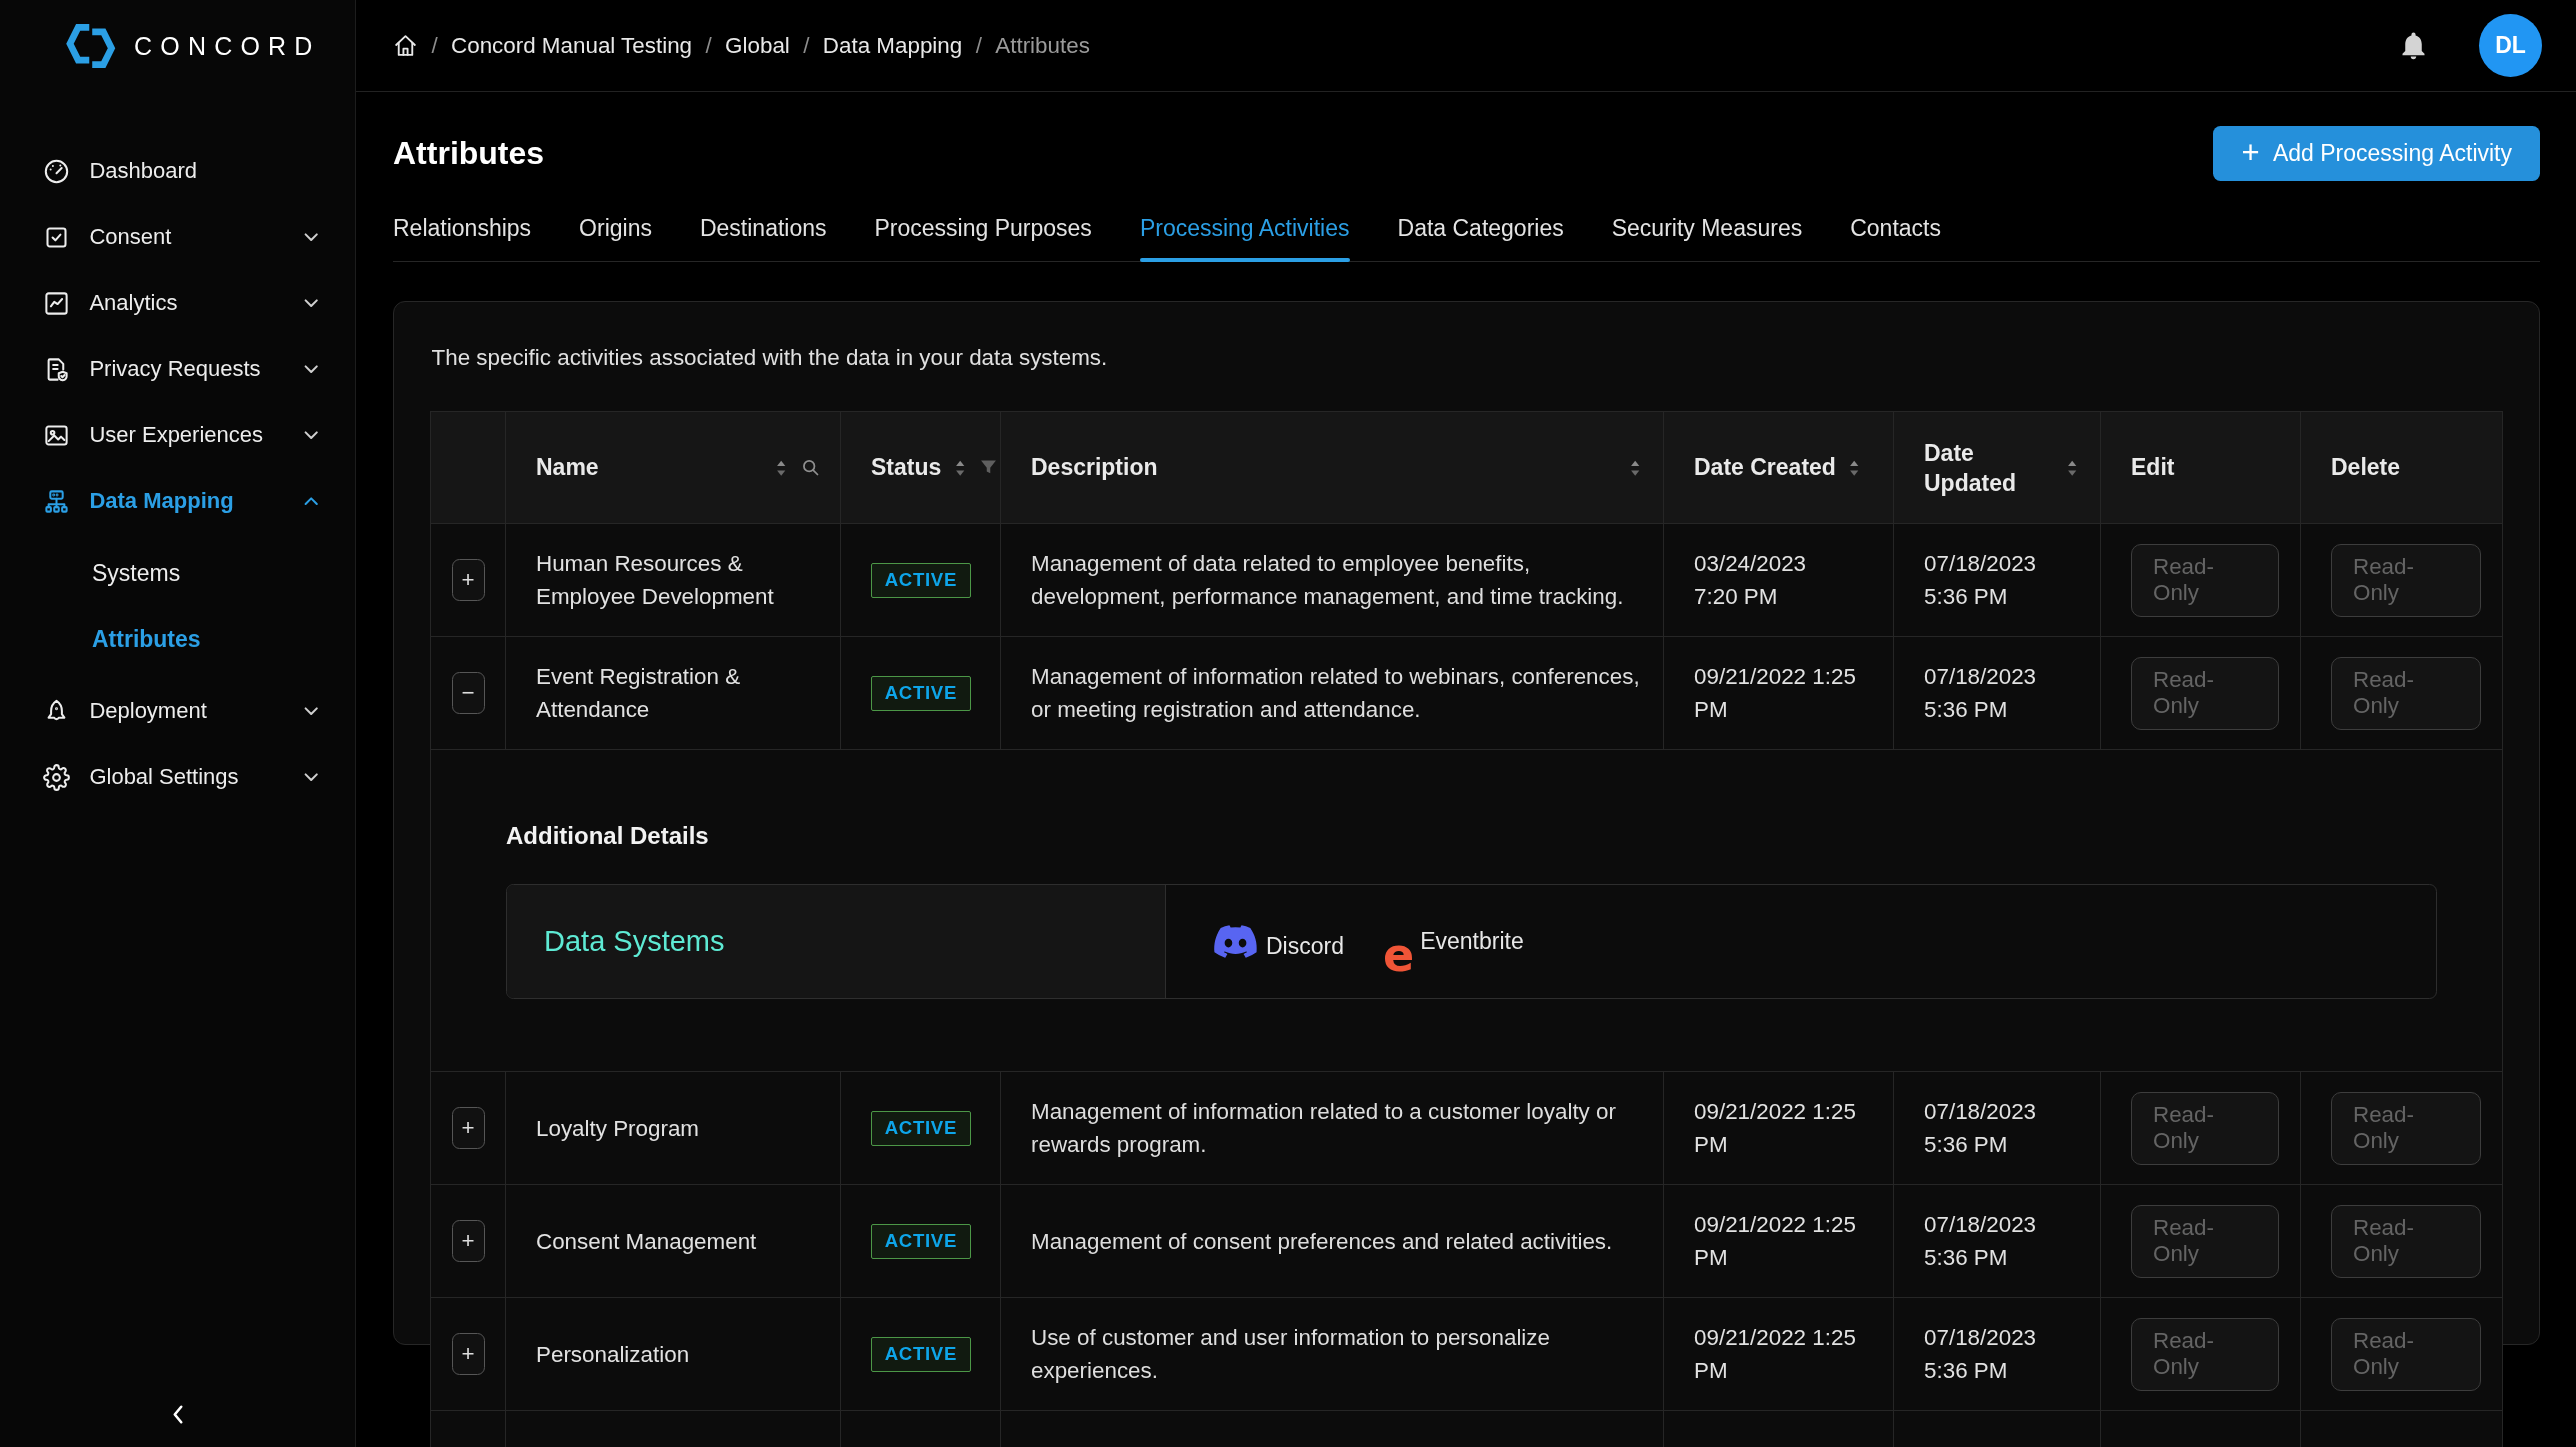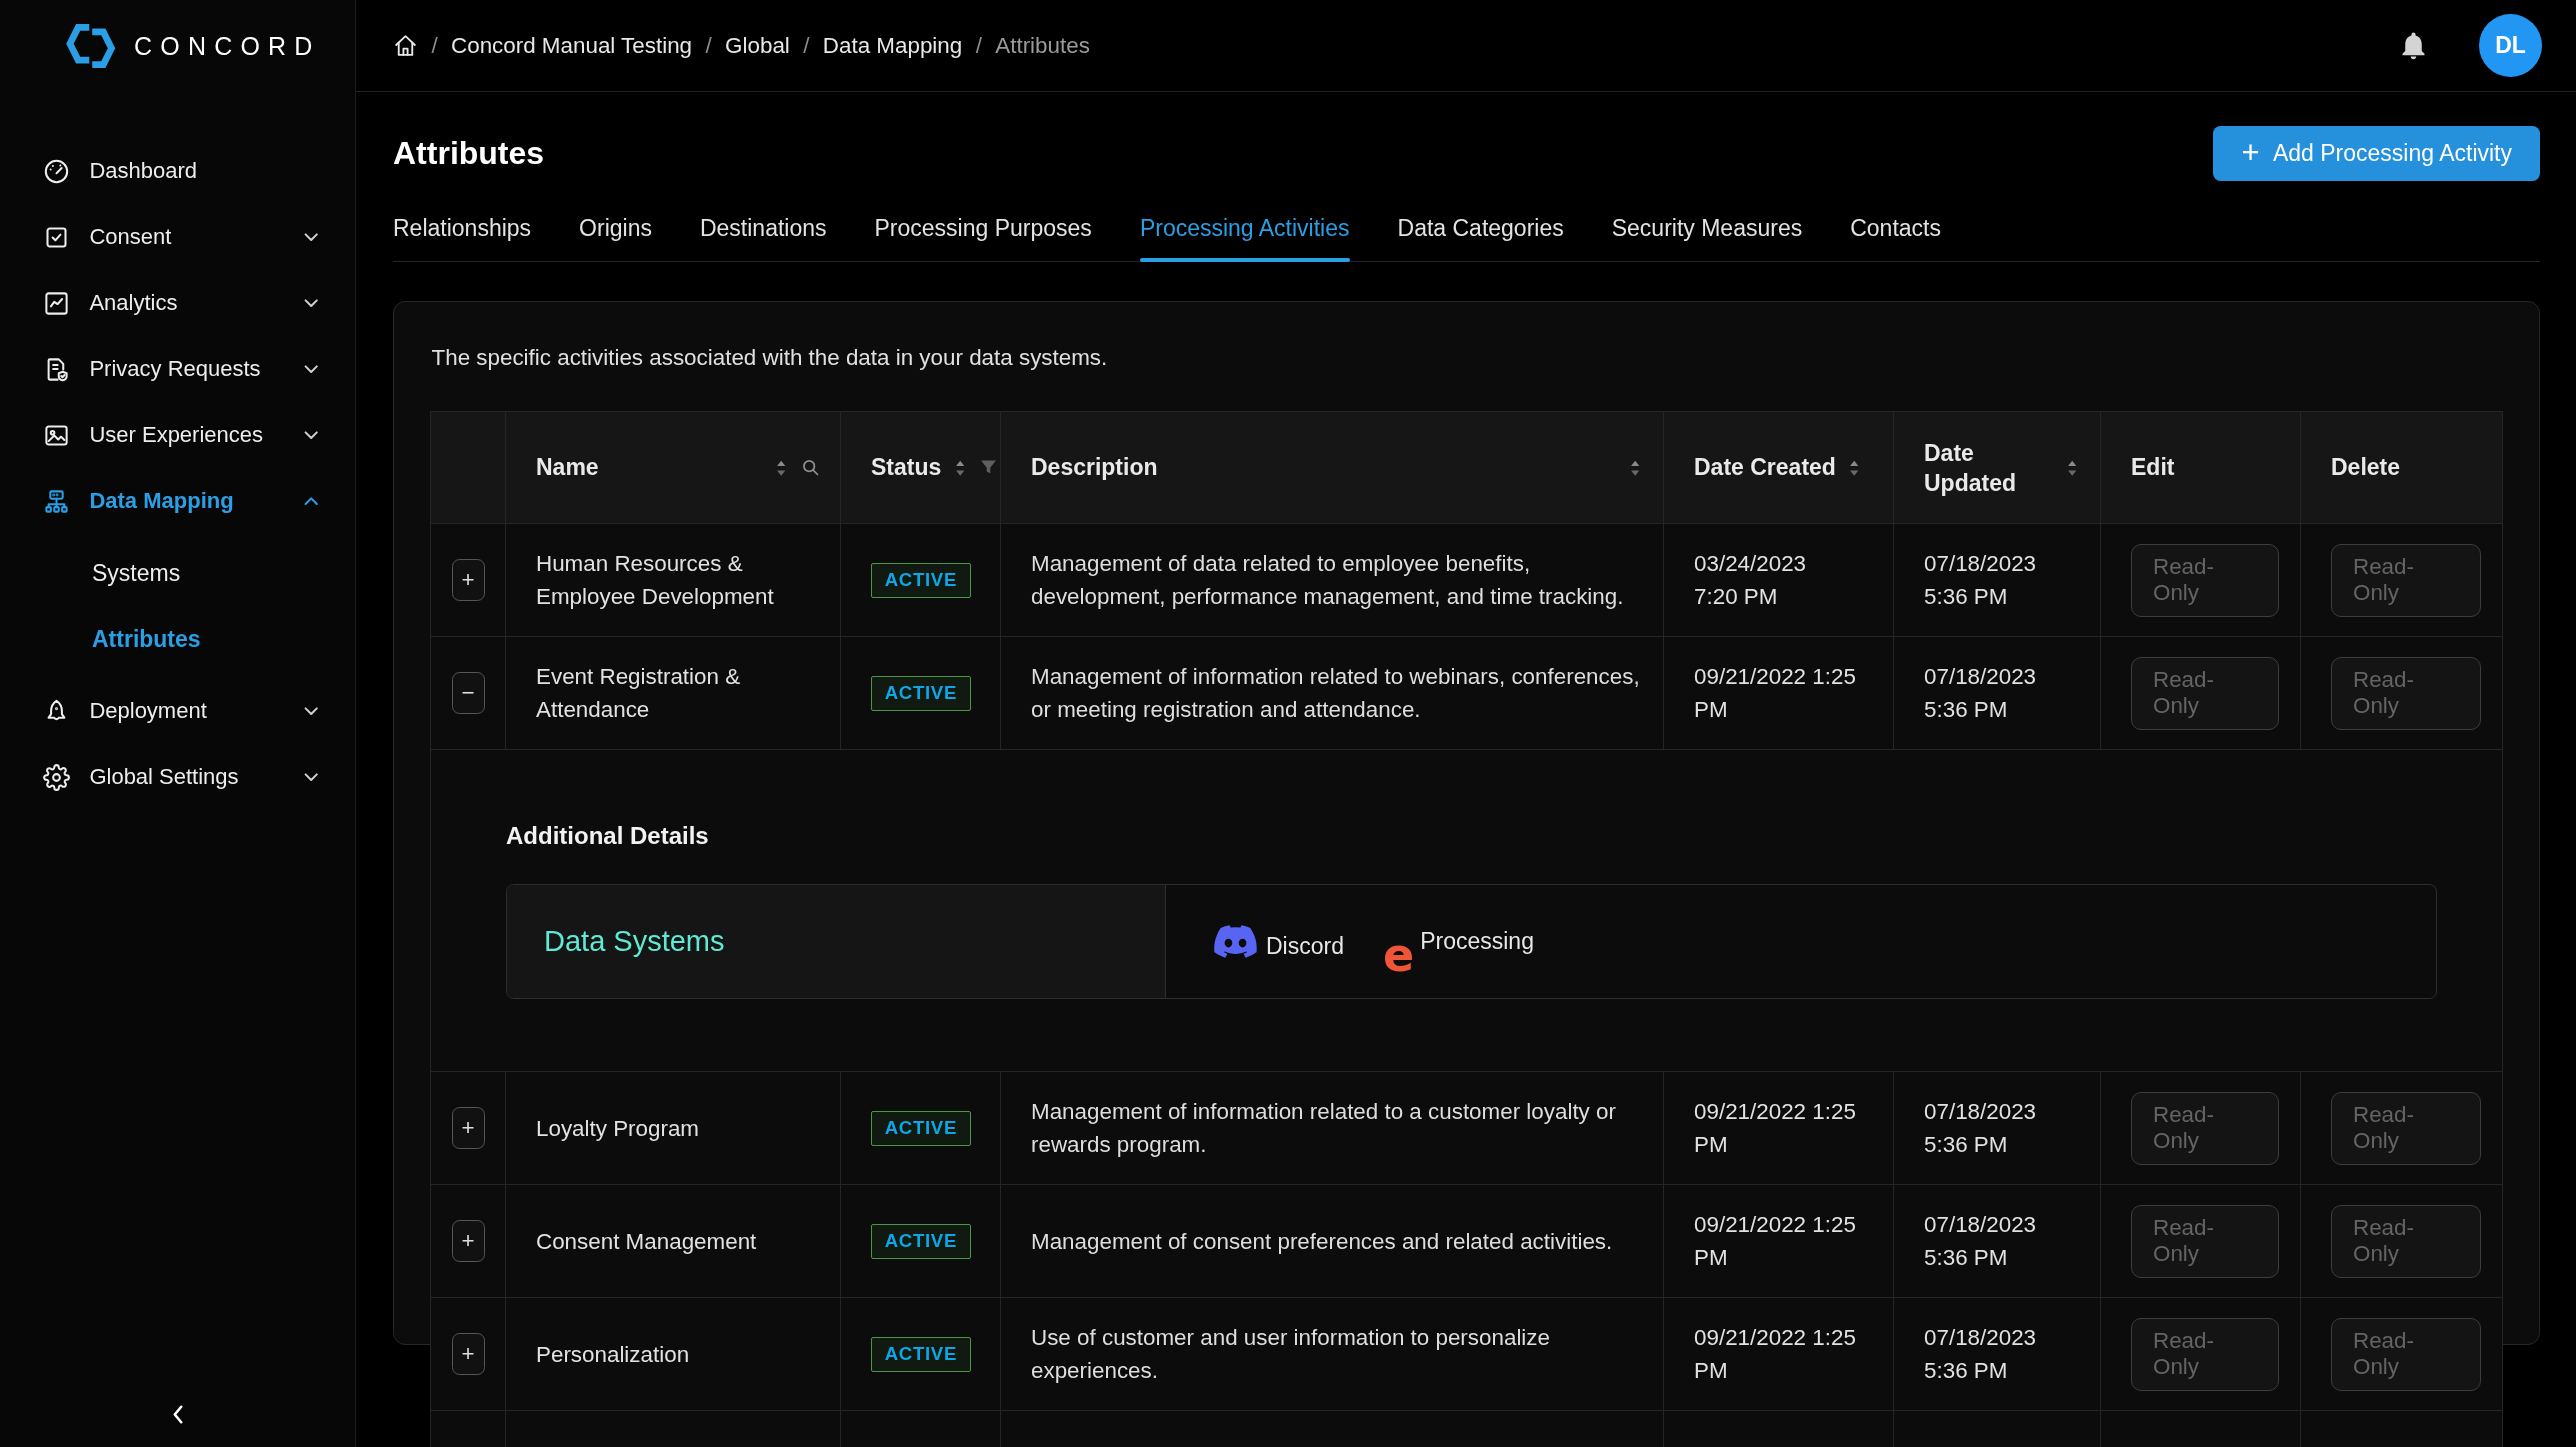--- a/index.html
+++ b/index.html
@@ -414,21 +414,21 @@
                     <div class="system">
                       <span>
                         <svg width="49" height="37" viewBox="0 0 640 512" fill="#5865F2">
                             <path d="M524.531,69.836a1.5,1.5,0,0,0-.764-.7A485.065,485.065,0,0,0,404.081,32.03a1.816,1.816,0,0,0-1.923.91,337.461,337.461,0,0,0-14.9,30.6,447.848,447.848,0,0,0-134.426,0,309.541,309.541,0,0,0-15.135-30.6,1.89,1.89,0,0,0-1.924-.91A483.689,483.689,0,0,0,116.085,69.137a1.712,1.712,0,0,0-.788.676C39.068,183.651,18.186,294.69,28.43,404.354a2.016,2.016,0,0,0,.765,1.375A487.666,487.666,0,0,0,176.02,479.918a1.9,1.9,0,0,0,2.063-.676A348.2,348.2,0,0,0,208.12,430.4a1.86,1.86,0,0,0-1.019-2.588,321.173,321.173,0,0,1-45.868-21.853,1.885,1.885,0,0,1-.185-3.126c3.082-2.309,6.166-4.711,9.109-7.137a1.819,1.819,0,0,1,1.9-.256c96.229,43.917,200.41,43.917,295.5,0a1.812,1.812,0,0,1,1.924.233c2.944,2.426,6.027,4.851,9.132,7.16a1.884,1.884,0,0,1-.162,3.126,301.407,301.407,0,0,1-45.89,21.83,1.875,1.875,0,0,0-1,2.611,391.055,391.055,0,0,0,30.014,48.815,1.864,1.864,0,0,0,2.063.7A486.048,486.048,0,0,0,610.7,405.729a1.882,1.882,0,0,0,.765-1.352C623.729,277.594,590.933,167.465,524.531,69.836ZM222.491,337.58c-28.972,0-52.844-26.587-52.844-59.239S193.056,219.1,222.491,219.1c29.665,0,53.306,26.82,52.843,59.239C275.334,310.993,251.924,337.58,222.491,337.58Zm195.38,0c-28.971,0-52.843-26.587-52.843-59.239S388.437,219.1,417.871,219.1c29.667,0,53.307,26.82,52.844,59.239C470.715,310.993,447.538,337.58,417.871,337.58Z"></path>
                           </svg>
                       </span>
                       <span>Discord</span>
                     </div>
                     <div class="system">
                       <span class="eb-glyph">e</span>
-                      <span>Processing</span>
+                      <span>Eventbrite</span>
                     </div>
                   </div>
                 </div>
               </td>
             </tr>
 
             <tr>
               <td class="cell-expand"><span class="expander">+</span></td>
               <td class="name-cell">Loyalty Program</td>
               <td><span class="badge">ACTIVE</span></td>

